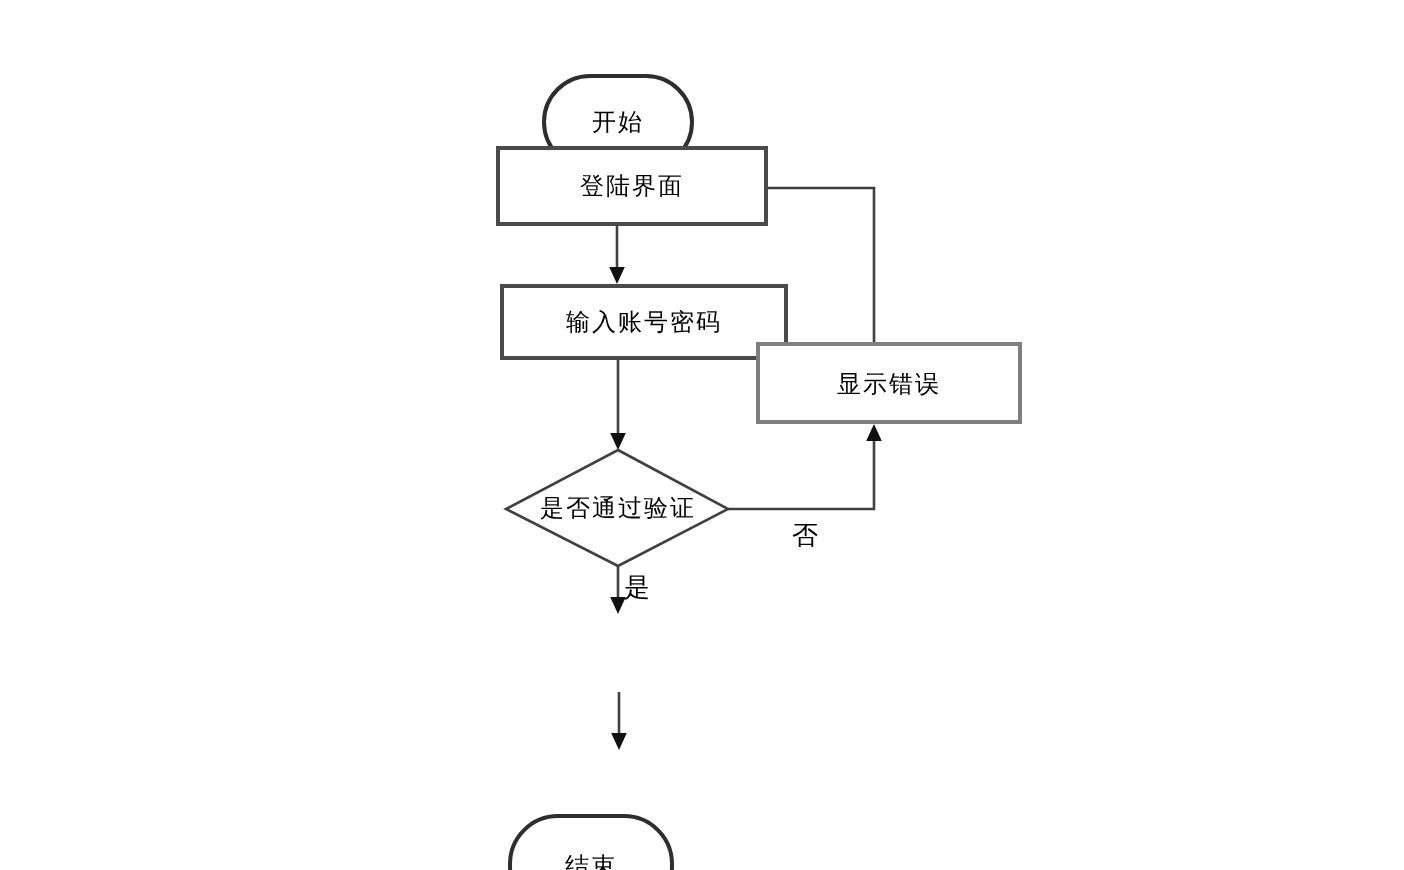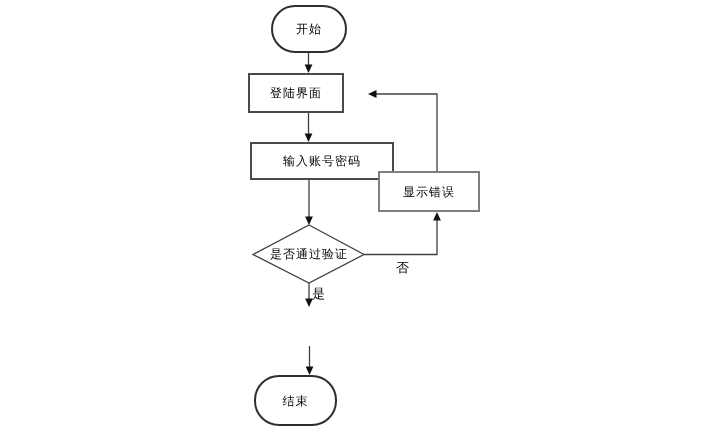--- a/index.html
+++ b/index.html
@@ -23,33 +23,33 @@
     display: flex;
     align-items: center;
     justify-content: center;
     background: #ffffff;
     font-size: 12px;
     line-height: 1;
     white-space: nowrap;
     letter-spacing: 1px;
   }
   .process { border: 2px solid #4a4a4a; }
-  .terminator { border: 2px solid #2e2e2e; }
+  .terminator { border: 2px solid #2e2e2e; margin-top: 32px; }
   .node-error { border-color: #7f7f7f; }
   .node-decision { background: transparent; border: none; text-align: right; }
   .edge-label {
     position: absolute;
     font-size: 13px;
     line-height: 1;
     background: transparent;
   }
   .node-start { left: 271px; top: 5px;  width: 76px;  height: 48px; border-radius: 24px; }
-  .node-login { left: 248px; top: 73px; width: 96px; height: 40px; }
+  .node-login { left: 248px; top: 73px; width: 136px; height: 40px; }
   .node-input { left: 250px; top: 142px; width: 144px; height: 38px; }
-  .node-error { left: 378px; top: 171px; width: 102px; height: 41px; }
+  .node-error { left: 378px; top: 171px; width: 133px; height: 41px; }
   .node-decision { left: 253px; top: 225px; width: 112px; height: 58px; }
   .node-success { left: 249px; top: 307px; width: 121px; height: 39px; }
   .node-end { left: 254px; top: 375px; width: 83px; height: 51px; border-radius: 25px; }
   .label-yes { left: 312px; top: 287px; }
   .label-no  { left: 396px; top: 261px; }
 </style>
 </head>
 <body>
 
 <div class="canvas">

